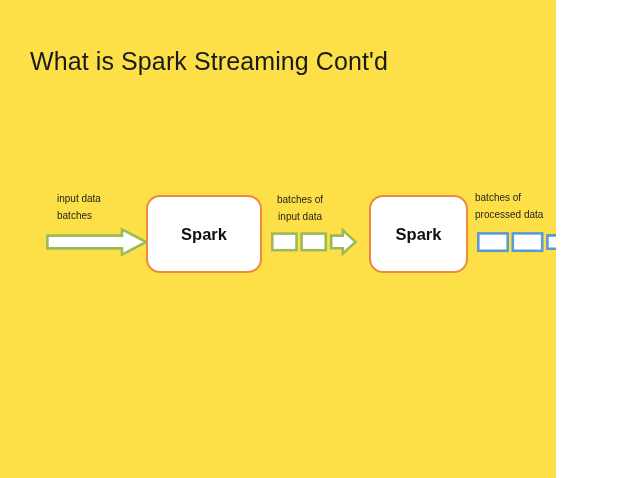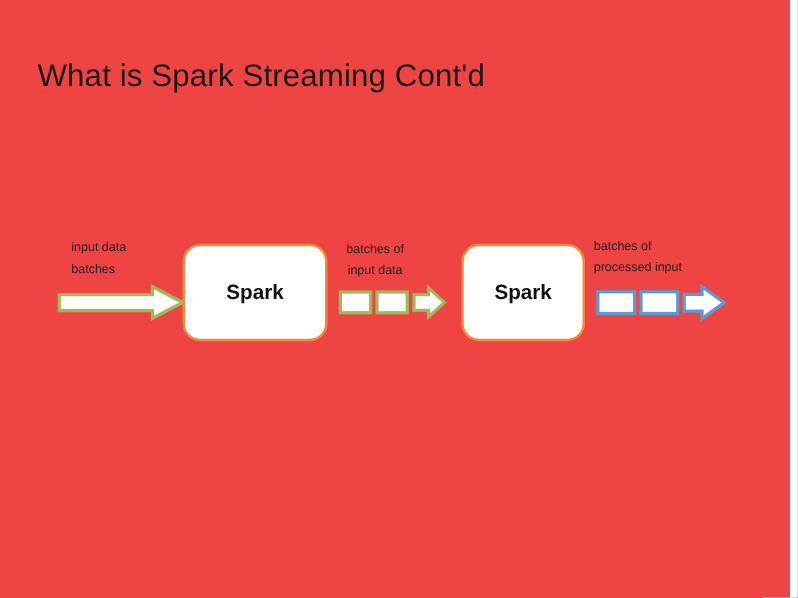--- a/index.html
+++ b/index.html
@@ -3,23 +3,23 @@
 <meta charset="utf-8">
 <title>What is Spark Streaming Cont'd</title>
 <style>
   html, body {
     margin: 0;
     padding: 0;
     background: #ffffff;
   }
   #slide {
     position: relative;
-    width: 632px;
+    width: 556px;
     height: 478px;
-    background: #ef4444;
+    background: #fde047;
     overflow: hidden;
     font-family: "Liberation Sans", "DejaVu Sans", sans-serif;
     -webkit-font-smoothing: antialiased;
   }
 
   
   #slide-title {
     position: absolute;
     left: 30px;
     top: 46px;
@@ -132,21 +132,21 @@
         <path d="M60.2 6.6 H71.8 V1.3 L84.6 12.9 L71.8 24.5 V19.2 H60.2 Z" fill="#ffffff" stroke="#9BBB59" stroke-width="2.6" stroke-linejoin="miter"></path>
       </svg>
     </div>
 
     <div class="process-box" id="box-spark-engine">
       <span class="box-line">Spark</span>
     </div>
 
     <div class="caption" id="caption-batches-processed">
       <span class="caption-line">batches of</span>
-      <span class="caption-line">processed input</span>
+      <span class="caption-line">processed data</span>
     </div>
 
     <div class="flow-group" id="flow-batches-processed">
       <svg width="104" height="28" viewBox="0 0 104 28">
         <rect x="1.3" y="5.4" width="29.4" height="17.4" fill="#ffffff" stroke="#5B9BD5" stroke-width="2.6"></rect>
         <rect x="35.8" y="5.4" width="29.4" height="17.4" fill="#ffffff" stroke="#5B9BD5" stroke-width="2.6"></rect>
         <path d="M70.4 7.4 H84.6 V1.3 L102.4 14.1 L84.6 26.9 V20.8 H70.4 Z" fill="#ffffff" stroke="#5B9BD5" stroke-width="2.6" stroke-linejoin="miter"></path>
       </svg>
     </div>
 

